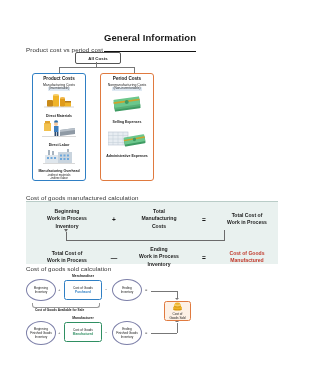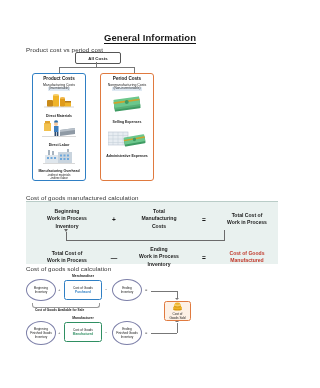--- a/index.html
+++ b/index.html
@@ -12,21 +12,21 @@
     position:relative;
   }
   .page{position:relative;width:300px;height:388px;}
 
   
   .doc-title{
     position:absolute;left:0;top:32px;width:300px;
     text-align:center;font-size:9.5px;font-weight:bold;
     letter-spacing:.1px;
   }
-  .doc-title span{border-bottom:1px solid #111;padding-bottom:0px;}
+  .doc-title span{border-bottom:1px solid #111;padding-bottom:8px;}
 
   
   .caption{
     position:absolute;font-size:6.2px;color:#333;font-weight:normal;
     letter-spacing:.1px;white-space:nowrap;
   }
 
   
   .s1{position:absolute;left:26px;top:52px;width:140px;height:135px;}
   .allcosts{

